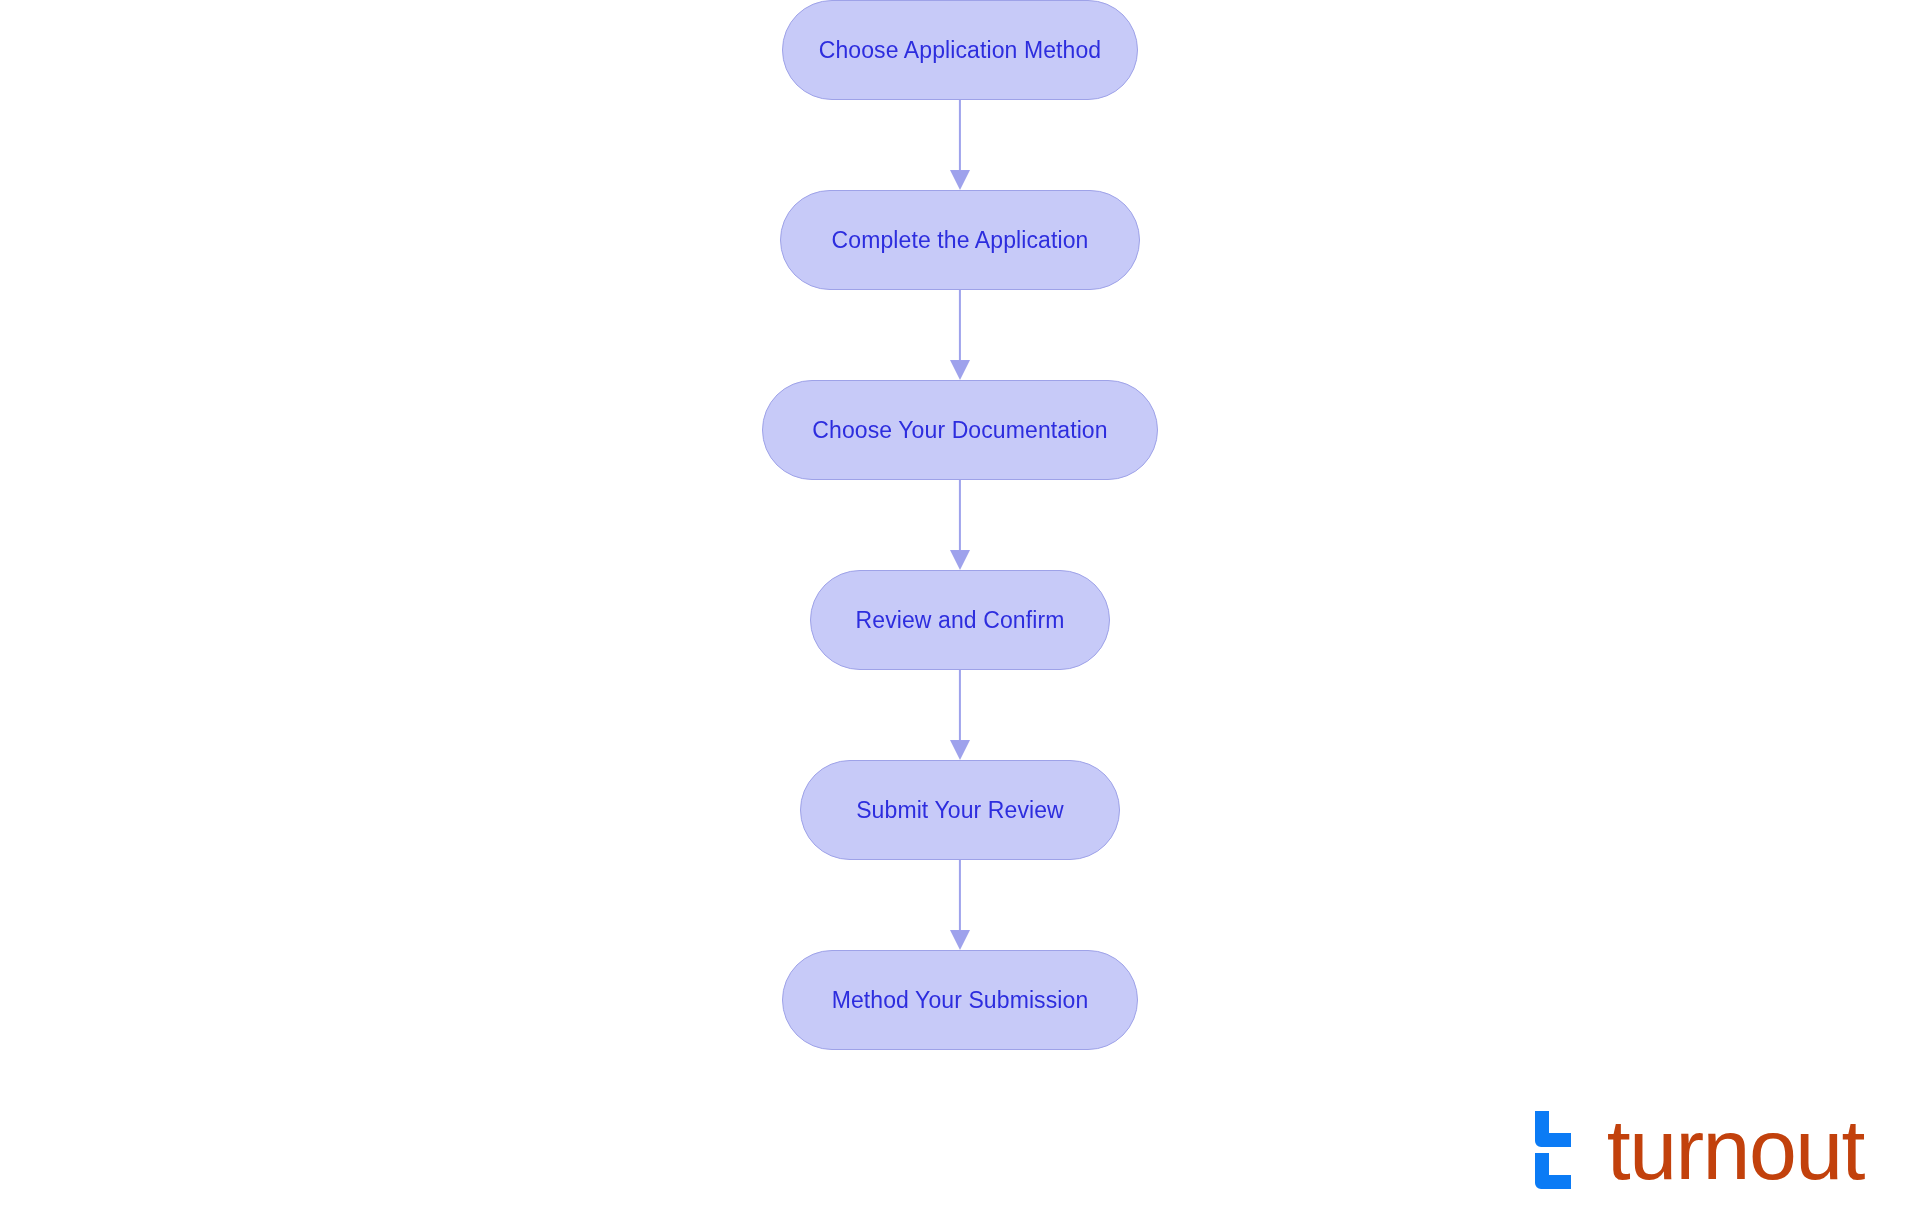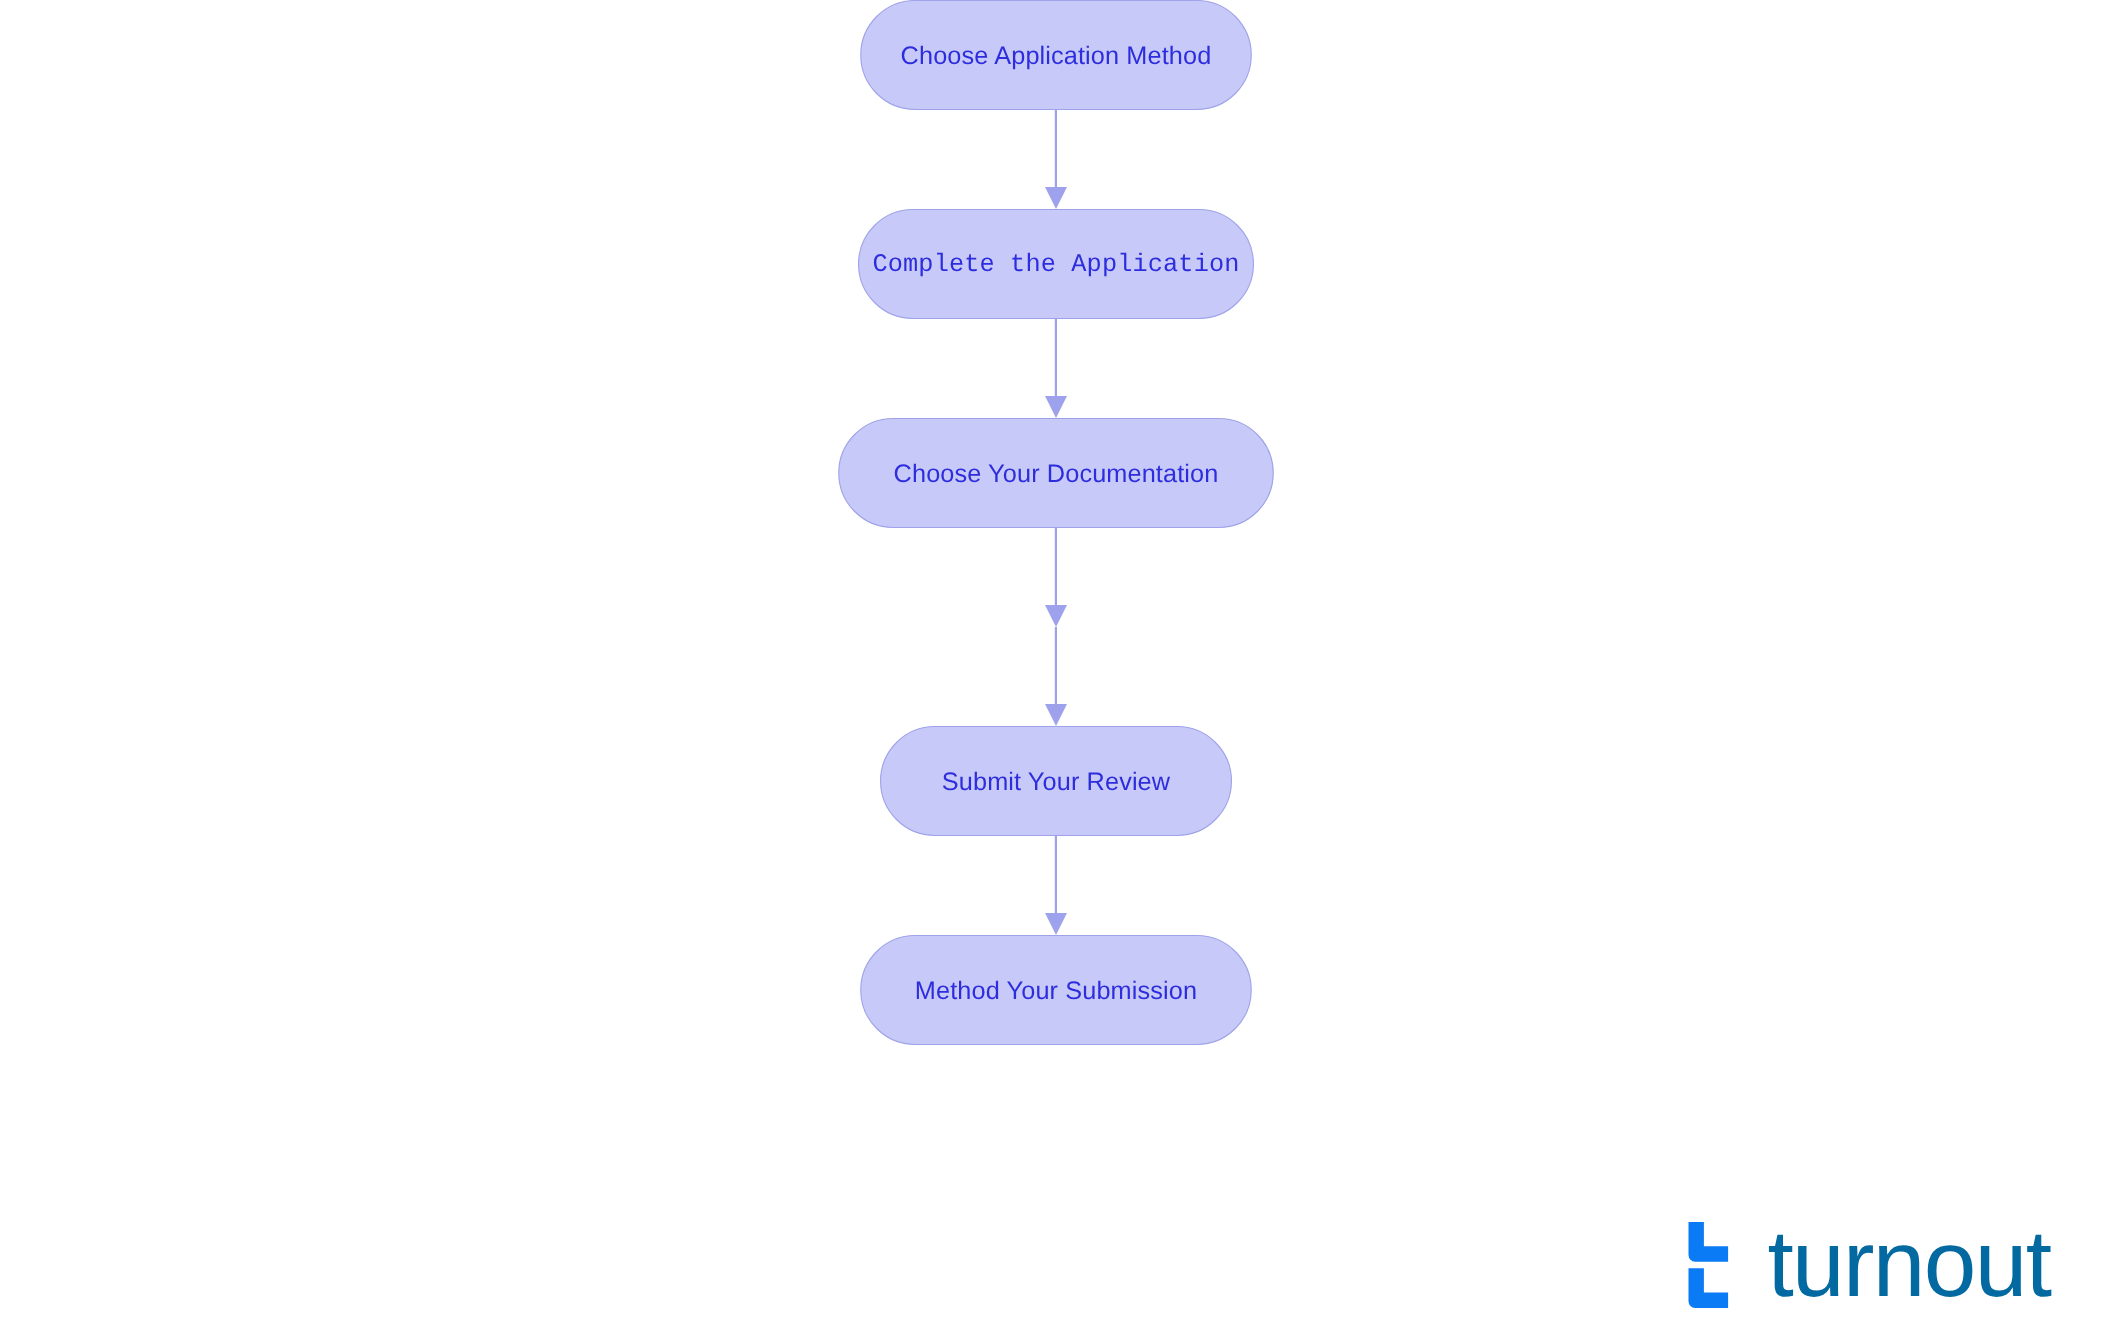--- a/index.html
+++ b/index.html
@@ -45,21 +45,21 @@
   .flow-node-label {
     color: #2D2DDE;
     font-size: 23px;
     font-weight: 400;
     letter-spacing: 0.1px;
     line-height: 1;
   }
 
   
   .n0 { width: 356px; }
-  .n1 { width: 360px; font-family: Liberation Mono, monospace; }
+  .n1 { width: 360px; }
   .n2 { width: 396px; }
   .n3 { width: 300px; }
   .n4 { width: 320px; }
   .n5 { width: 356px; }
 
   
   .flow-connector {
     width: 30px;
     height: 90px;
     position: relative;
@@ -94,21 +94,21 @@
     display: flex;
     align-items: center;
     gap: 22px;
   }
   .logo-mark {
     display: block;
     width: 54px;
     height: 82px;
   }
   .logo-wordmark {
-    color: #0369a1;
+    color: #c2410c;
     font-size: 86px;
     font-weight: 400;
     line-height: 0.92;
     letter-spacing: -1.5px;
   }
 </style>
 </head>
 <body>
 
 <div id="flowchart">
@@ -133,20 +133,23 @@
 
   <div class="flow-node n2">
     <span class="flow-node-label">Choose Your Documentation</span>
   </div>
 
   <div class="flow-connector">
     <div class="conn-line"></div>
     <div class="conn-head"></div>
   </div>
 
+  <div class="flow-node n3">
+    <span class="flow-node-label">Review and Confirm</span>
+  </div>
 
   <div class="flow-connector">
     <div class="conn-line"></div>
     <div class="conn-head"></div>
   </div>
 
   <div class="flow-node n4">
     <span class="flow-node-label">Submit Your Review</span>
   </div>
 

